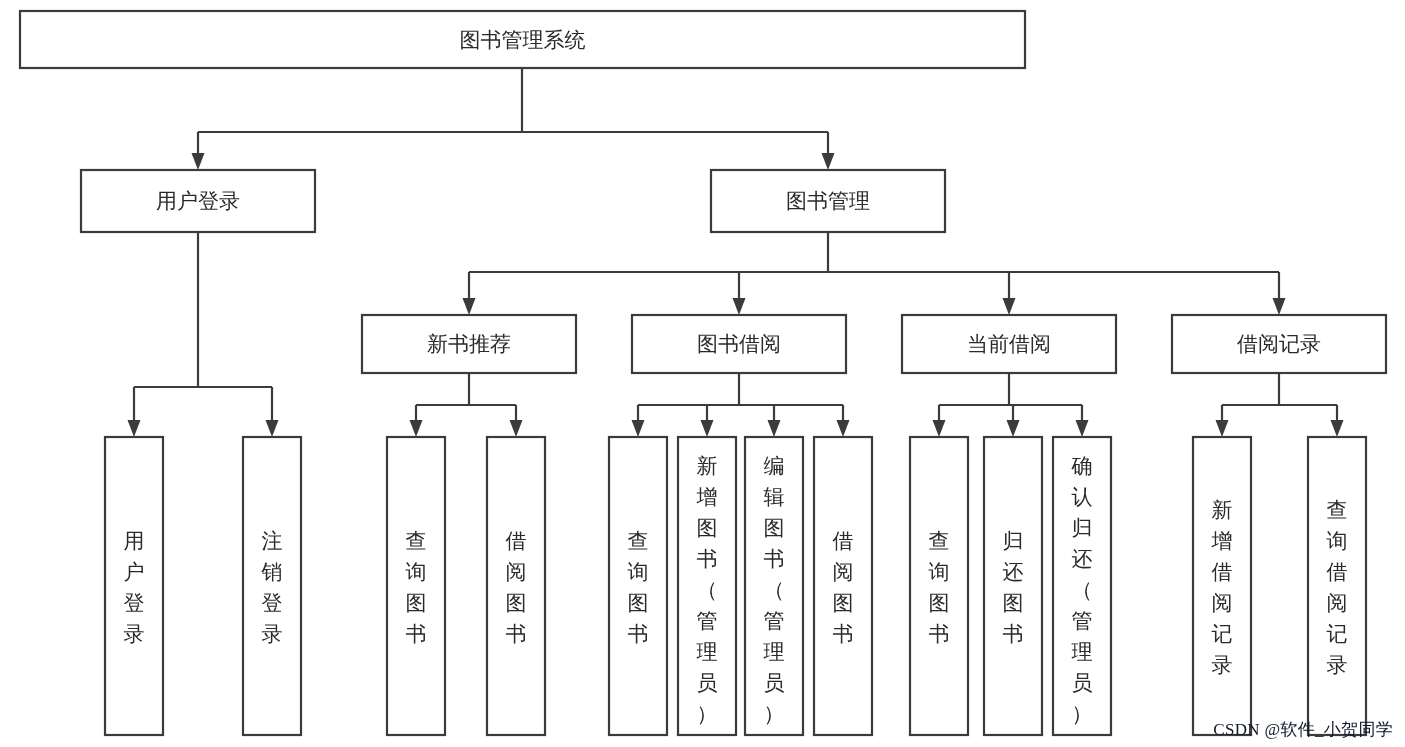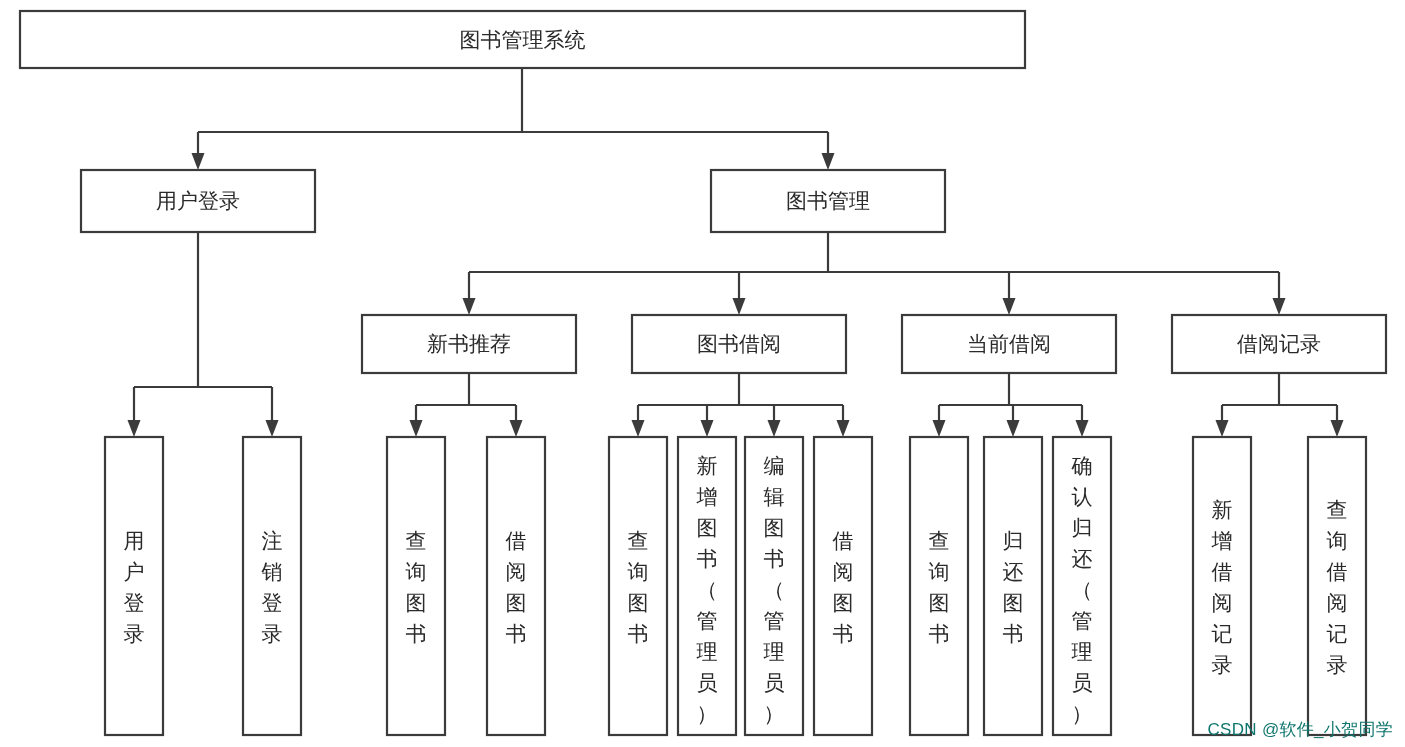--- a/index.html
+++ b/index.html
@@ -54,23 +54,23 @@
   .node-label-v {
     fill: #2a2a2a;
     font-family: "DejaVu Sans", "Liberation Sans", sans-serif;
     font-size: 21px;
     text-anchor: middle;
   }
   .watermark {
     position: absolute;
     right: 12px;
     bottom: 6px;
-    font-family: Liberation Sans, sans-serif;
+    font-family: Liberation Serif, serif;
     font-size: 17px;
-    color: #0f766e;
+    color: #0f172a;
     letter-spacing: 0.3px;
     white-space: nowrap;
     user-select: none;
   }
 </style>
 </head>
 <body>
 
 <div id="diagram-root">
   <svg class="diagram-canvas" viewBox="0 0 1405 747" xmlns="http://www.w3.org/2000/svg">

